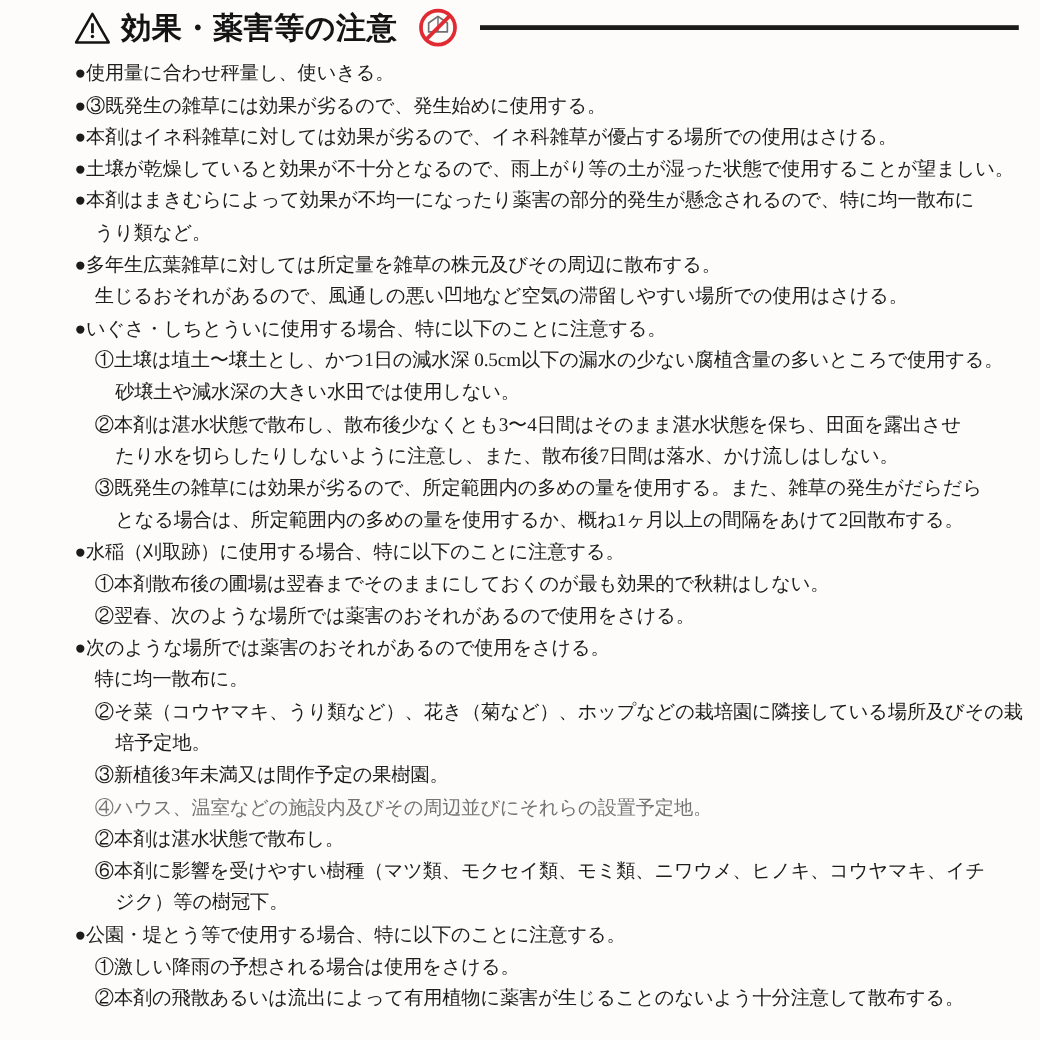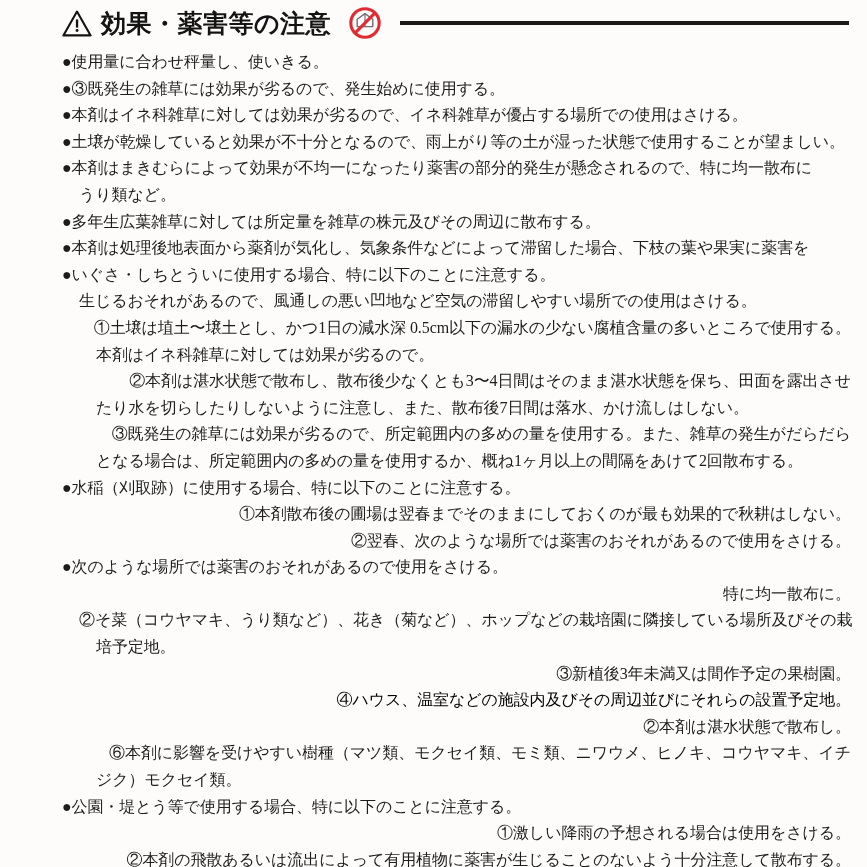--- a/index.html
+++ b/index.html
@@ -72,25 +72,25 @@
     font-size: 16px;
     line-height: 26.6px;
     white-space: nowrap;
     letter-spacing: -0.1px;
   }
   
   .lvl0 { text-indent: 0; padding-left: 0; }
   
   .lvl0c { padding-left: 17px; }
   
-  .lvl1 { padding-left: 17px; text-align: right; }
+  .lvl1 { padding-left: 17px; }
   
   .lvl1c { padding-left: 34px; }
 
-  .red { color: #000000; }
+  .red { color: #737373; }
 </style>
 </head>
 <body>
 
 <div class="page">
 
   <div class="header">
 
     <svg class="warn-icon" viewBox="0 0 30 27">
       <path d="M15 1.6 L28.6 25.4 L1.4 25.4 Z" fill="none" stroke="#141414" stroke-width="2.1" stroke-linejoin="round"></path>
@@ -111,39 +111,38 @@
   </div>
 
   <div class="body">
       <div class="line lvl0">●使用量に合わせ秤量し、使いきる。</div>
       <div class="line lvl0">●③既発生の雑草には効果が劣るので、発生始めに使用する。</div>
       <div class="line lvl0">●本剤はイネ科雑草に対しては効果が劣るので、イネ科雑草が優占する場所での使用はさける。</div>
       <div class="line lvl0">●土壌が乾燥していると効果が不十分となるので、雨上がり等の土が湿った状態で使用することが望ましい。</div>
       <div class="line lvl0">●本剤はまきむらによって効果が不均一になったり薬害の部分的発生が懸念されるので、特に均一散布に</div>
       <div class="line lvl0c">うり類など。</div>
       <div class="line lvl0">●多年生広葉雑草に対しては所定量を雑草の株元及びその周辺に散布する。</div>
-      <div class="line lvl0">●本剤は処理後地表面から薬剤が気化し、気象条件などによって滞留した場合、下枝の葉や果実に薬害を</div>
+      <div class="line lvl0c">生じるおそれがあるので、風通しの悪い凹地など空気の滞留しやすい場所での使用はさける。</div>
       <div class="line lvl0">●いぐさ・しちとういに使用する場合、特に以下のことに注意する。</div>
-      <div class="line lvl0c">生じるおそれがあるので、風通しの悪い凹地など空気の滞留しやすい場所での使用はさける。</div>
       <div class="line lvl1">①土壌は埴土〜壌土とし、かつ1日の減水深 0.5cm以下の漏水の少ない腐植含量の多いところで使用する。</div>
-      <div class="line lvl1c">本剤はイネ科雑草に対しては効果が劣るので。</div>
+      <div class="line lvl1c">砂壌土や減水深の大きい水田では使用しない。</div>
       <div class="line lvl1">②本剤は湛水状態で散布し、散布後少なくとも3〜4日間はそのまま湛水状態を保ち、田面を露出させ</div>
       <div class="line lvl1c">たり水を切らしたりしないように注意し、また、散布後7日間は落水、かけ流しはしない。</div>
       <div class="line lvl1">③既発生の雑草には効果が劣るので、所定範囲内の多めの量を使用する。また、雑草の発生がだらだら</div>
       <div class="line lvl1c">となる場合は、所定範囲内の多めの量を使用するか、概ね1ヶ月以上の間隔をあけて2回散布する。</div>
       <div class="line lvl0">●水稲（刈取跡）に使用する場合、特に以下のことに注意する。</div>
       <div class="line lvl1">①本剤散布後の圃場は翌春までそのままにしておくのが最も効果的で秋耕はしない。</div>
       <div class="line lvl1">②翌春、次のような場所では薬害のおそれがあるので使用をさける。</div>
       <div class="line lvl0">●次のような場所では薬害のおそれがあるので使用をさける。</div>
       <div class="line lvl1">特に均一散布に。</div>
       <div class="line lvl1">②そ菜（コウヤマキ、うり類など）、花き（菊など）、ホップなどの栽培園に隣接している場所及びその栽</div>
       <div class="line lvl1c">培予定地。</div>
       <div class="line lvl1">③新植後3年未満又は間作予定の果樹園。</div>
       <div class="line lvl1 red">④ハウス、温室などの施設内及びその周辺並びにそれらの設置予定地。</div>
       <div class="line lvl1">②本剤は湛水状態で散布し。</div>
       <div class="line lvl1">⑥本剤に影響を受けやすい樹種（マツ類、モクセイ類、モミ類、ニワウメ、ヒノキ、コウヤマキ、イチ</div>
-      <div class="line lvl1c">ジク）モクセイ類。</div>
+      <div class="line lvl1c">ジク）等の樹冠下。</div>
       <div class="line lvl0">●公園・堤とう等で使用する場合、特に以下のことに注意する。</div>
       <div class="line lvl1">①激しい降雨の予想される場合は使用をさける。</div>
       <div class="line lvl1">②本剤の飛散あるいは流出によって有用植物に薬害が生じることのないよう十分注意して散布する。</div>
     </div>
 
 </div>
 
 </body></html>

